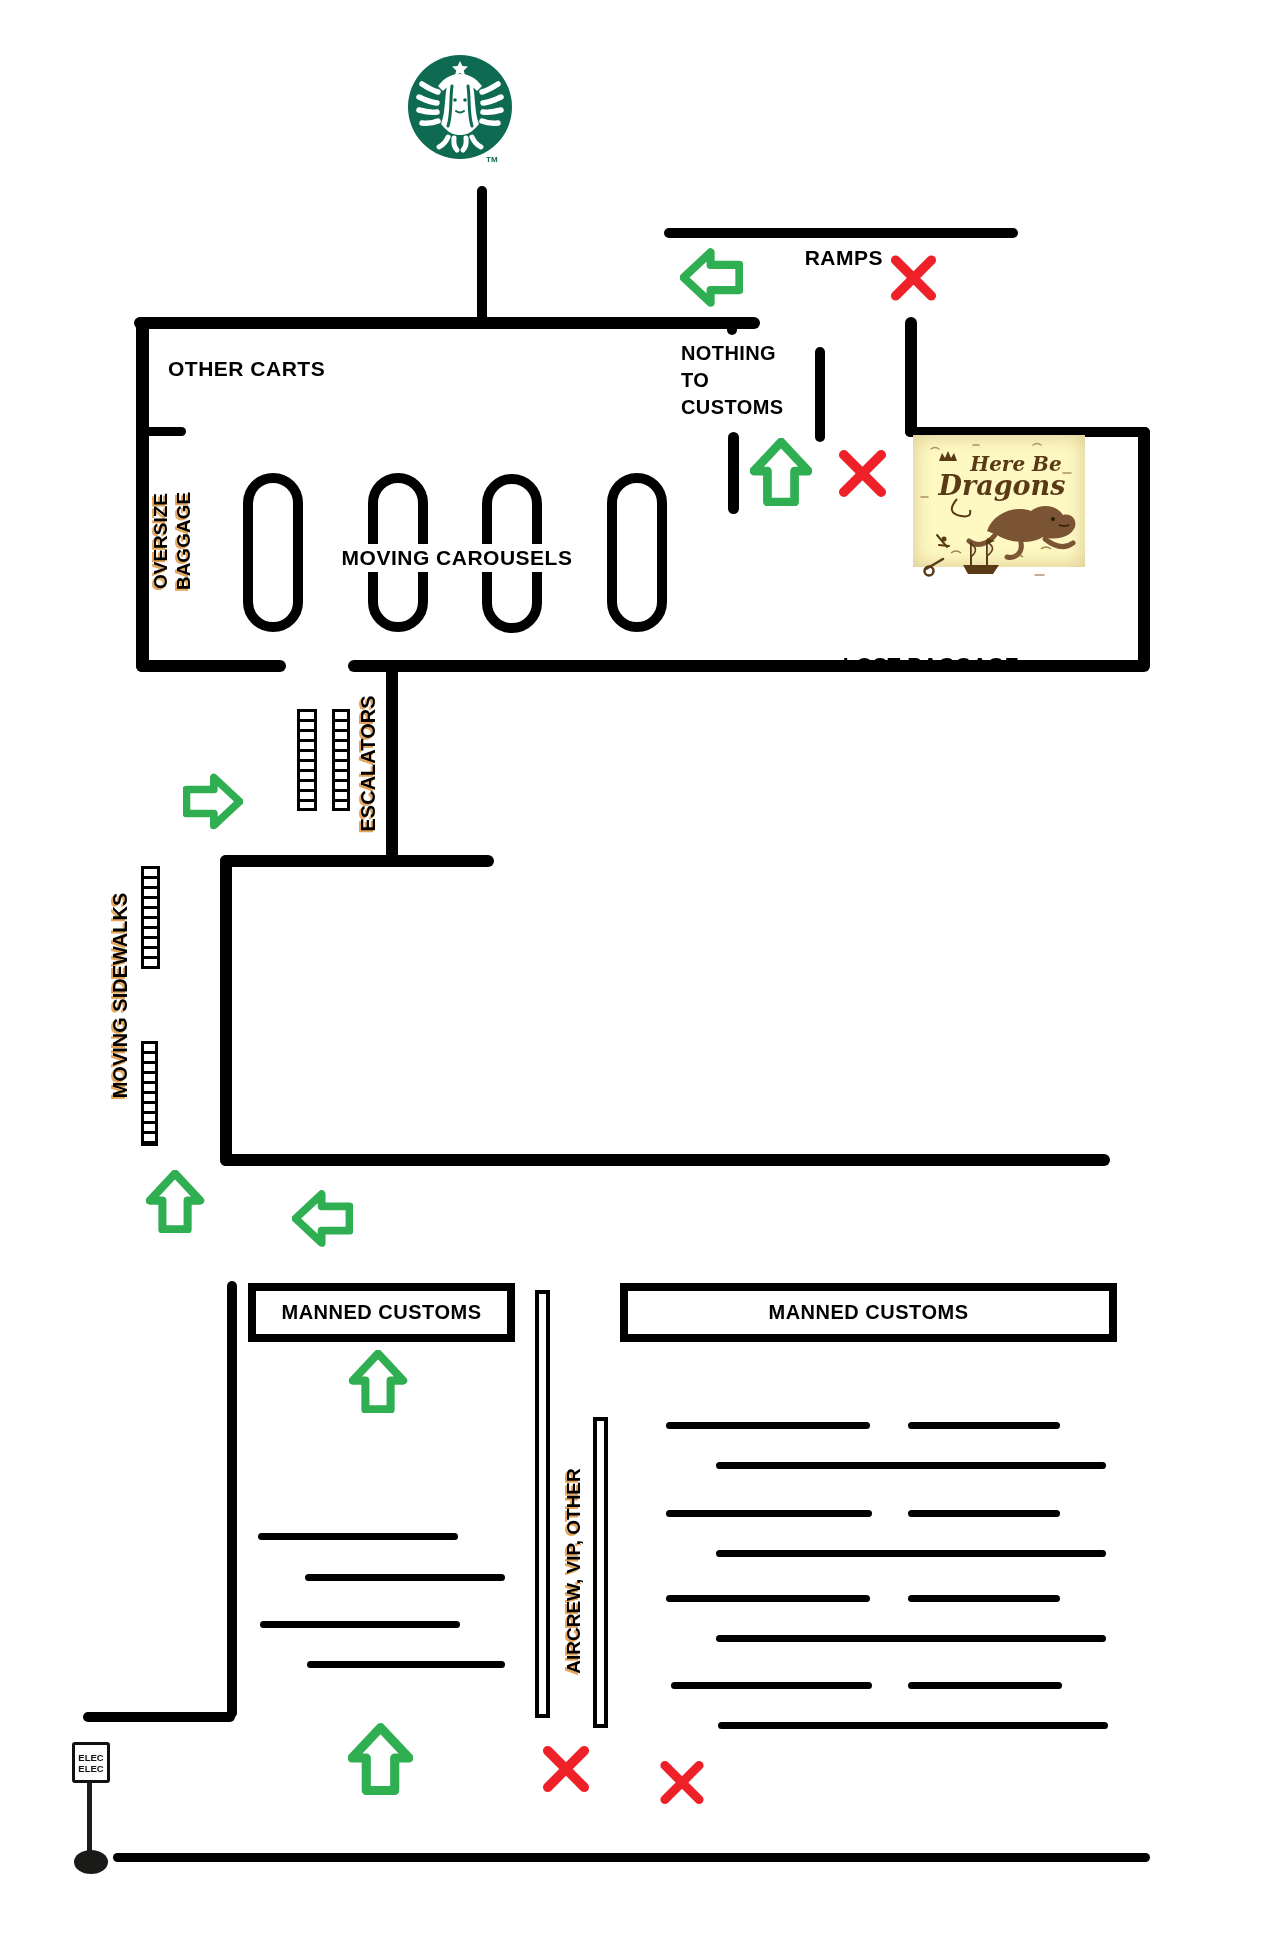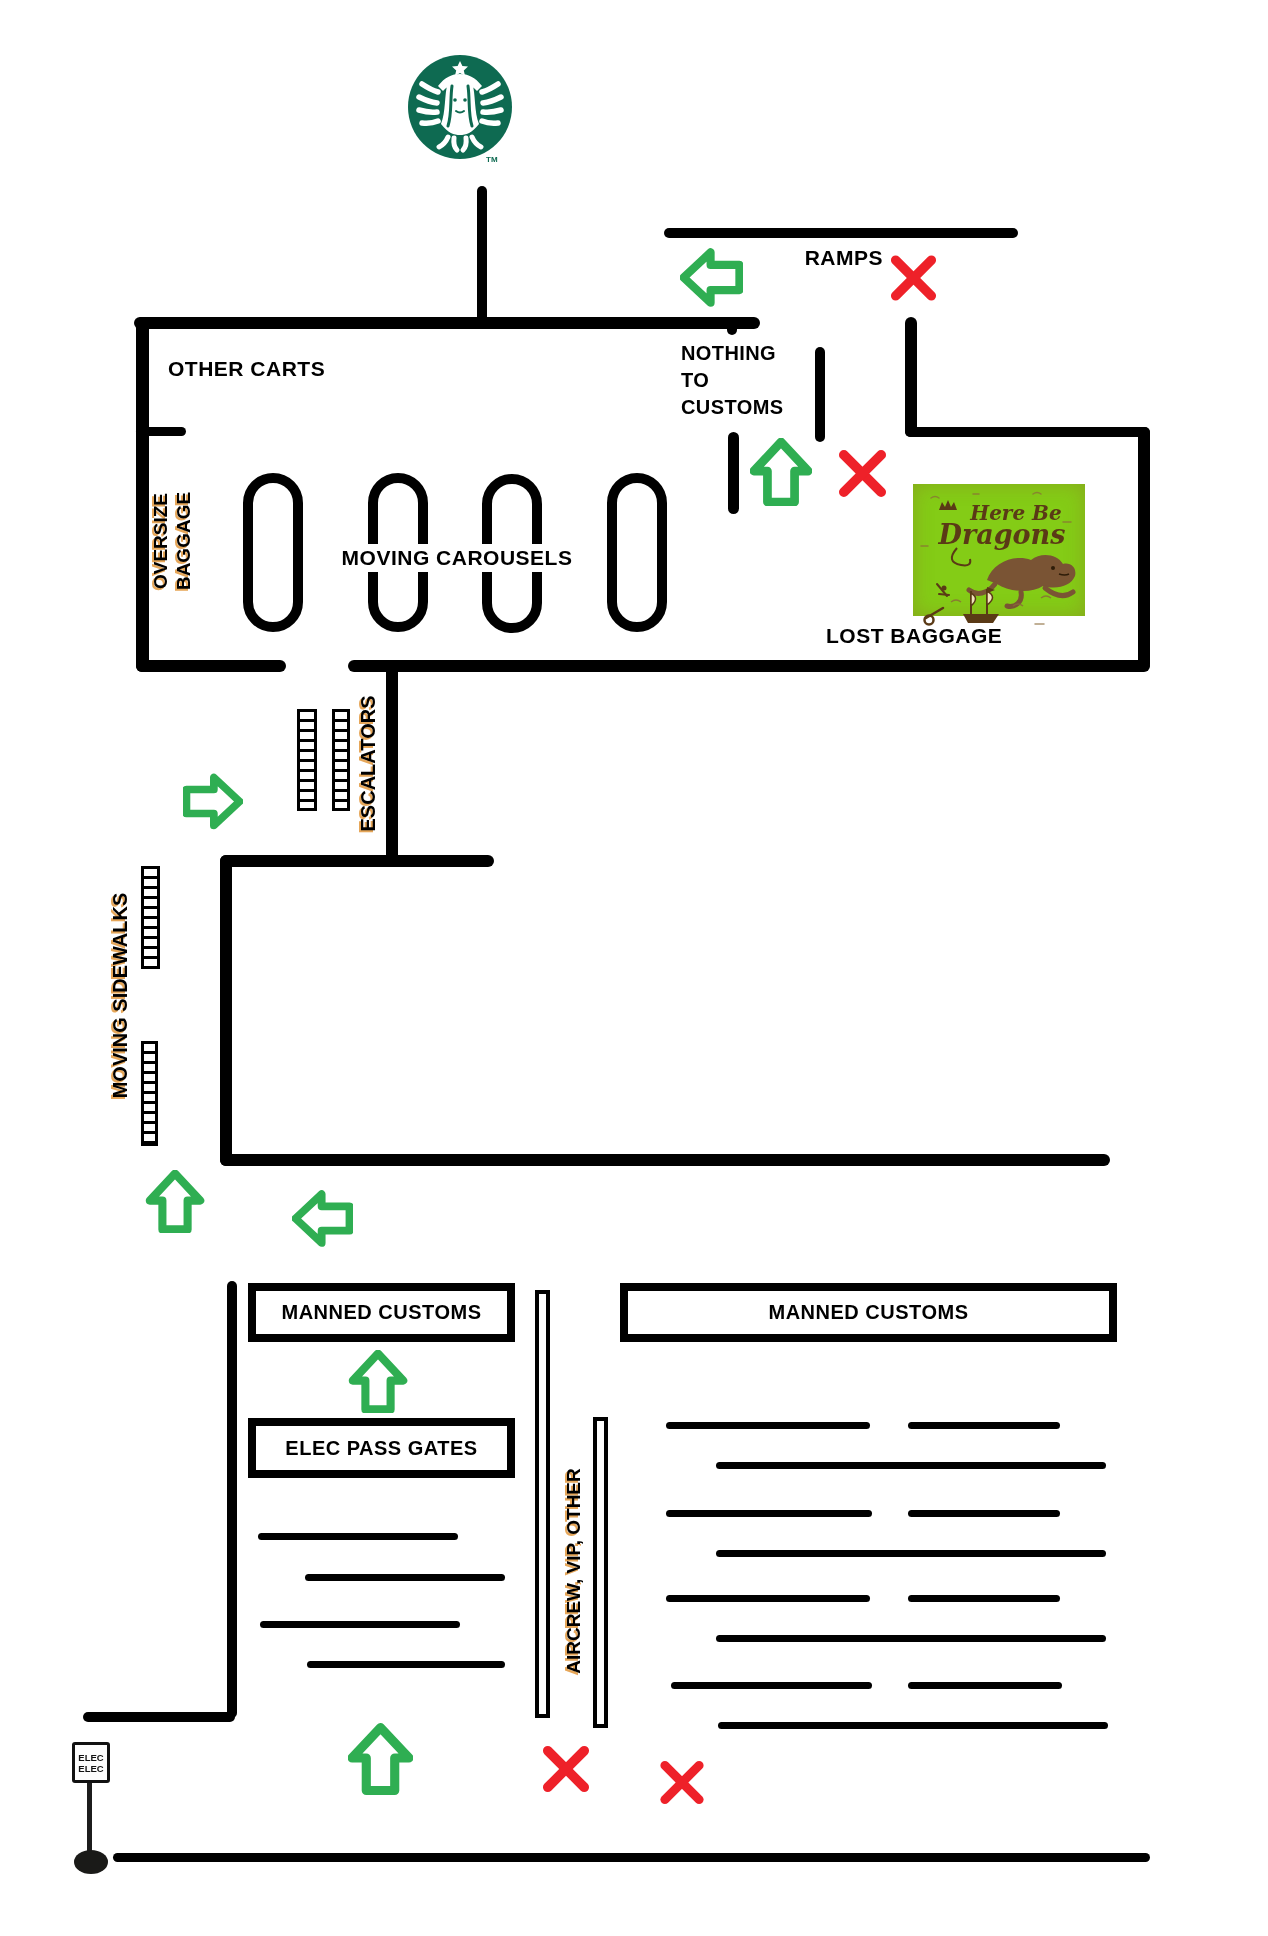--- a/index.html
+++ b/index.html
@@ -14,21 +14,21 @@
   .vbar{position:absolute;border:4px solid #000;background:#fff;box-sizing:border-box;}
   .labelbox{position:absolute;border:8px solid #000;background:#fff;box-sizing:border-box;
             display:flex;align-items:center;justify-content:center;
             font-weight:bold;font-size:20px;letter-spacing:.5px;color:#000;}
   .lbl{position:absolute;font-weight:bold;color:#000;white-space:nowrap;}
   .f21{font-size:21px;letter-spacing:.5px;}
   .f20{font-size:20px;letter-spacing:.4px;}
   .rot{transform:rotate(-90deg);transform-origin:center;text-align:center;
        text-shadow:-2px -2px 0 rgba(226,152,61,.85);}
   .mark{position:absolute;}
-  .dragons{position:absolute;left:913px;top:484px;width:172px;height:132px;background:#84cc16;
+  .dragons{position:absolute;left:913px;top:435px;width:172px;height:132px;background:#fef9c3;
            box-shadow:inset 0 0 20px rgba(140,100,40,.35);}
   .dt1{font-family:"DejaVu Serif",serif;font-style:italic;font-weight:bold;font-size:20px;
        fill:#5a3a16;text-anchor:middle;}
   .dt2{font-family:"DejaVu Serif",serif;font-style:italic;font-weight:bold;font-size:27px;
        fill:#5a3a16;text-anchor:middle;}
   .sign-board{position:absolute;left:72px;top:1742px;width:38px;height:41px;background:#fdfdfd;
               border:3px solid #111;border-radius:3px;box-sizing:border-box;display:flex;flex-direction:column;
               align-items:center;justify-content:center;font-weight:bold;font-size:9.5px;line-height:11px;color:#111;}
   .sign-pole{position:absolute;left:87px;top:1783px;width:5px;height:72px;background:#1c1c1c;}
   .sign-base{position:absolute;left:74px;top:1850px;width:34px;height:24px;background:#1a1a18;border-radius:50%;}
@@ -100,23 +100,20 @@
   <div class="hatch" style="left:332px;top:709px;width:18px;height:102px"></div>
   <div class="hatch" style="left:141px;top:866px;width:19px;height:103px"></div>
   <div class="hatch" style="left:141px;top:1041px;width:17px;height:105px"></div>
 
   <div class="vbar" style="left:535px;top:1290px;width:15px;height:428px"></div>
   <div class="vbar" style="left:593px;top:1417px;width:15px;height:311px"></div>
 
   <div class="labelbox" style="left:248px;top:1283px;width:267px;height:59px">
     <span>MANNED CUSTOMS</span>
   </div>
-  <div class="labelbox" style="left:248px;top:1418px;width:267px;height:60px">
-    <span>ELEC PASS GATES</span>
-  </div>
   <div class="labelbox" style="left:620px;top:1283px;width:497px;height:59px">
     <span>MANNED CUSTOMS</span>
   </div>
 
   <div class="qline" style="left:258px;top:1533px;width:200px"></div>
   <div class="qline" style="left:305px;top:1574px;width:200px"></div>
   <div class="qline" style="left:260px;top:1621px;width:200px"></div>
   <div class="qline" style="left:307px;top:1661px;width:198px"></div>
 
   <div class="qline" style="left:666px;top:1422px;width:204px"></div>
@@ -133,21 +130,21 @@
   <div class="qline" style="left:718px;top:1722px;width:390px"></div>
 
   <div class="lbl f21" style="left:763px;top:246px;width:120px;text-align:right">RAMPS</div>
   <div class="lbl f21" style="left:168px;top:357px">OTHER CARTS</div>
   <div class="lbl f20" style="left:681px;top:340px;line-height:27px">
     <div>NOTHING</div>
     <div>TO</div>
     <div>CUSTOMS</div>
   </div>
   <div class="lbl f21" style="left:316px;top:544px;width:282px;text-align:center;background:#fff;padding:2px 0">MOVING CAROUSELS</div>
-  <div class="lbl f21" style="left:826px;top:624px;width:210px;">LOST BAGGAGE</div>
+  <div class="lbl f21" style="left:826px;top:653px;width:210px;text-align:center">LOST BAGGAGE</div>
   <div class="lbl rot" style="left:106px;top:518px;width:132px;font-size:19px;line-height:23px">
     <div>OVERSIZE</div>
     <div>BAGGAGE</div>
   </div>
   <div class="lbl rot" style="left:283px;top:752px;width:170px;font-size:20px">ESCALATORS</div>
   <div class="lbl rot" style="left:-5px;top:984px;width:250px;font-size:20px">MOVING SIDEWALKS</div>
   <div class="lbl rot" style="left:439px;top:1560px;width:270px;font-size:19px">AIRCREW, VIP, OTHER</div>
 
   <svg class="mark" style="left:680px;top:245px" width="63" height="65" viewBox="0 0 70 64">
     <polygon points="4,32 34,4 34,18 66,18 66,46 34,46 34,60" fill="#fff" stroke="#2fae52" stroke-width="9" stroke-linejoin="round"></polygon>

